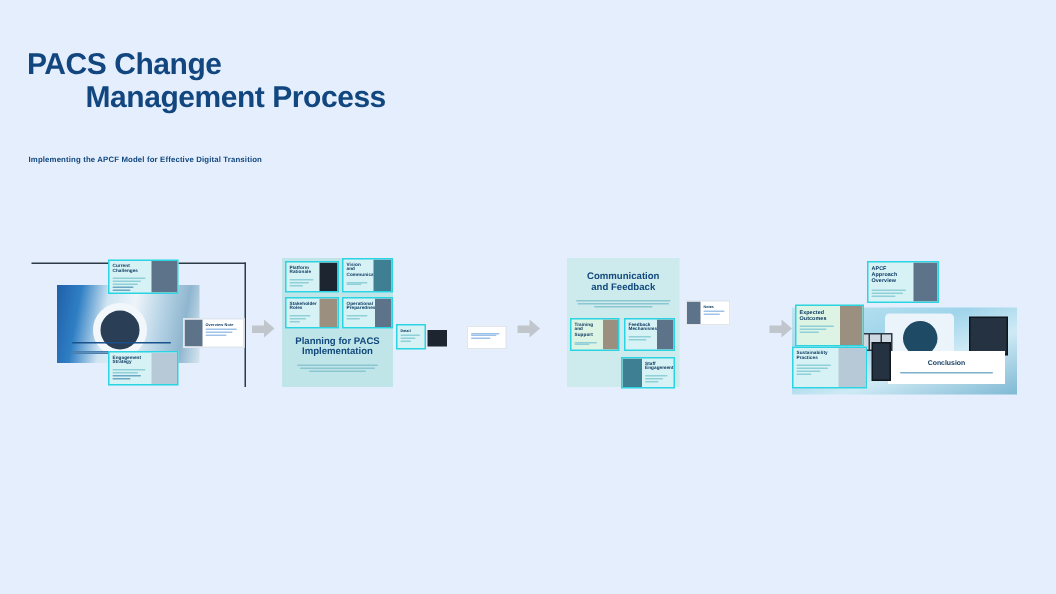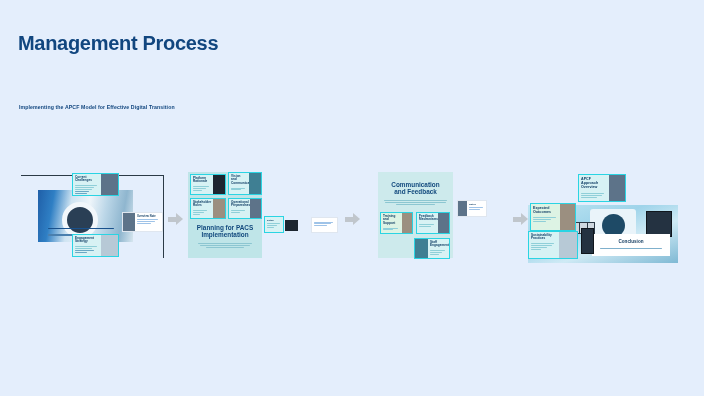--- a/index.html
+++ b/index.html
@@ -10,21 +10,21 @@
     position:relative;
   }
   .canvas{position:absolute;inset:0;}
 
   
   .title{
     position:absolute;left:18px;top:32px;
     font-size:20px;font-weight:bold;line-height:1.12;
     color:#11467f;letter-spacing:-0.3px;
   }
-  .title .l2{display:block;}
+  .title .l2{display:block;margin-left:39px;}
   .subtitle{
     position:absolute;left:19px;top:104px;
     font-size:5.2px;font-weight:bold;color:#11467f;
     letter-spacing:0.1px;
   }
 
   
   .frame-line-h{position:absolute;background:#2b3a46;height:1px;}
   .frame-line-v{position:absolute;background:#2b3a46;width:1px;}
 
@@ -96,20 +96,21 @@
   }
   .film-strip{position:absolute;background:#2c3a47;display:flex;gap:0.7px;padding:0.7px;box-sizing:border-box;}
   .film-strip i{flex:1;background:#cfd8e0;display:block;}
 </style>
 </head>
 <body>
 
 <div class="canvas">
 
   <div class="title">
+    <span>PACS Change</span>
     <span class="l2">Management Process</span>
   </div>
   <div class="subtitle">Implementing the APCF Model for Effective Digital Transition</div>
 
   <div class="frame-line-h" style="left:21px;top:175px;width:143px;"></div>
   <div class="frame-line-v" style="left:163px;top:175px;height:83px;"></div>
 
   <div class="cluster">
 
     <div class="photo mri" style="left:38px;top:190px;width:95px;height:52px;">

